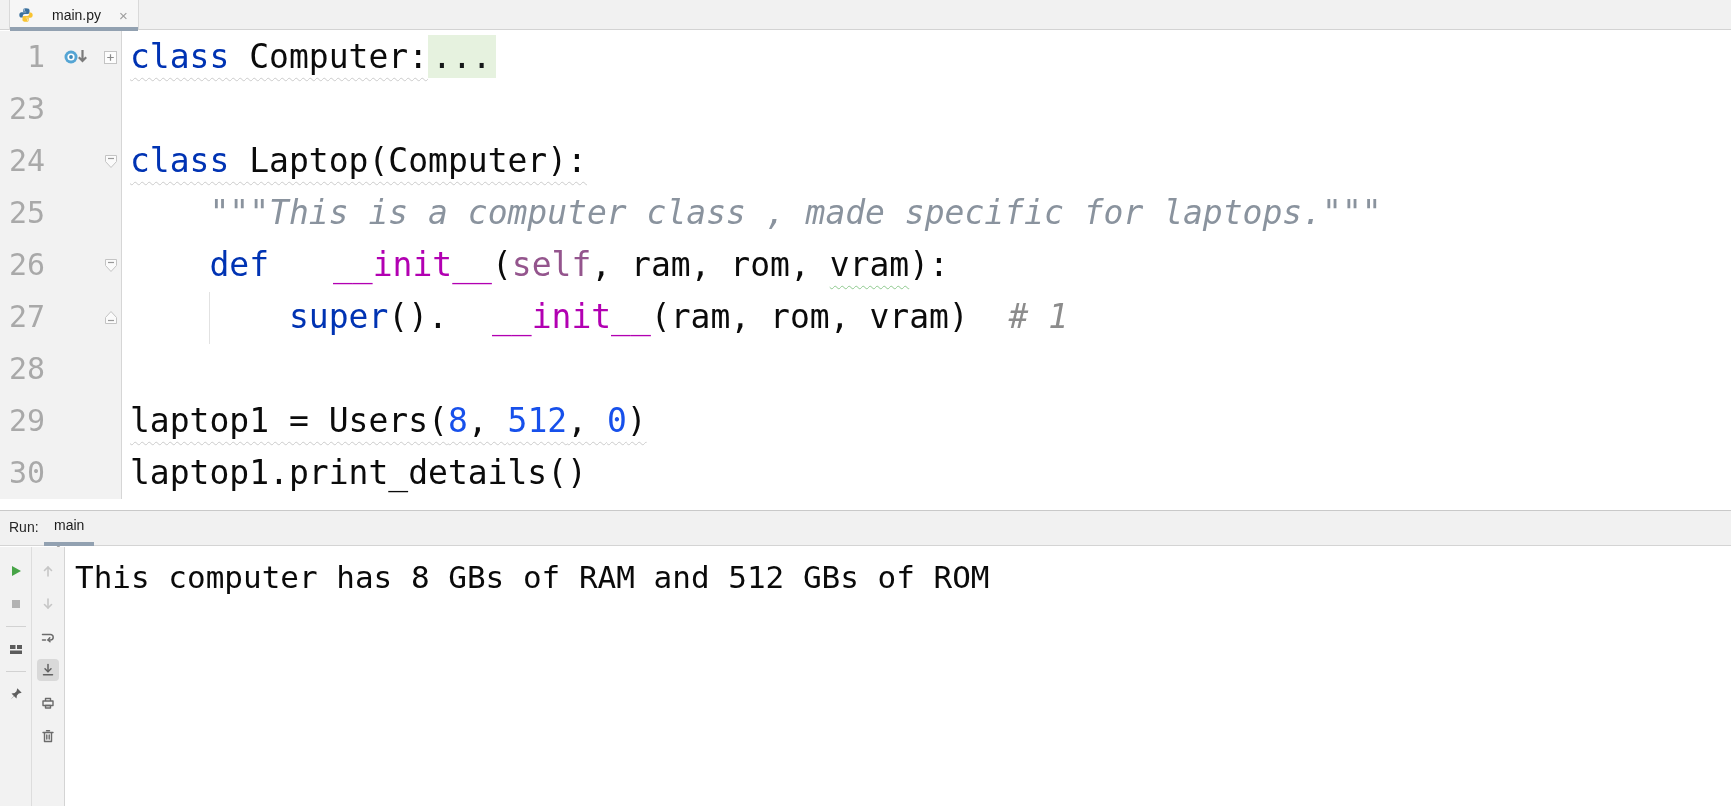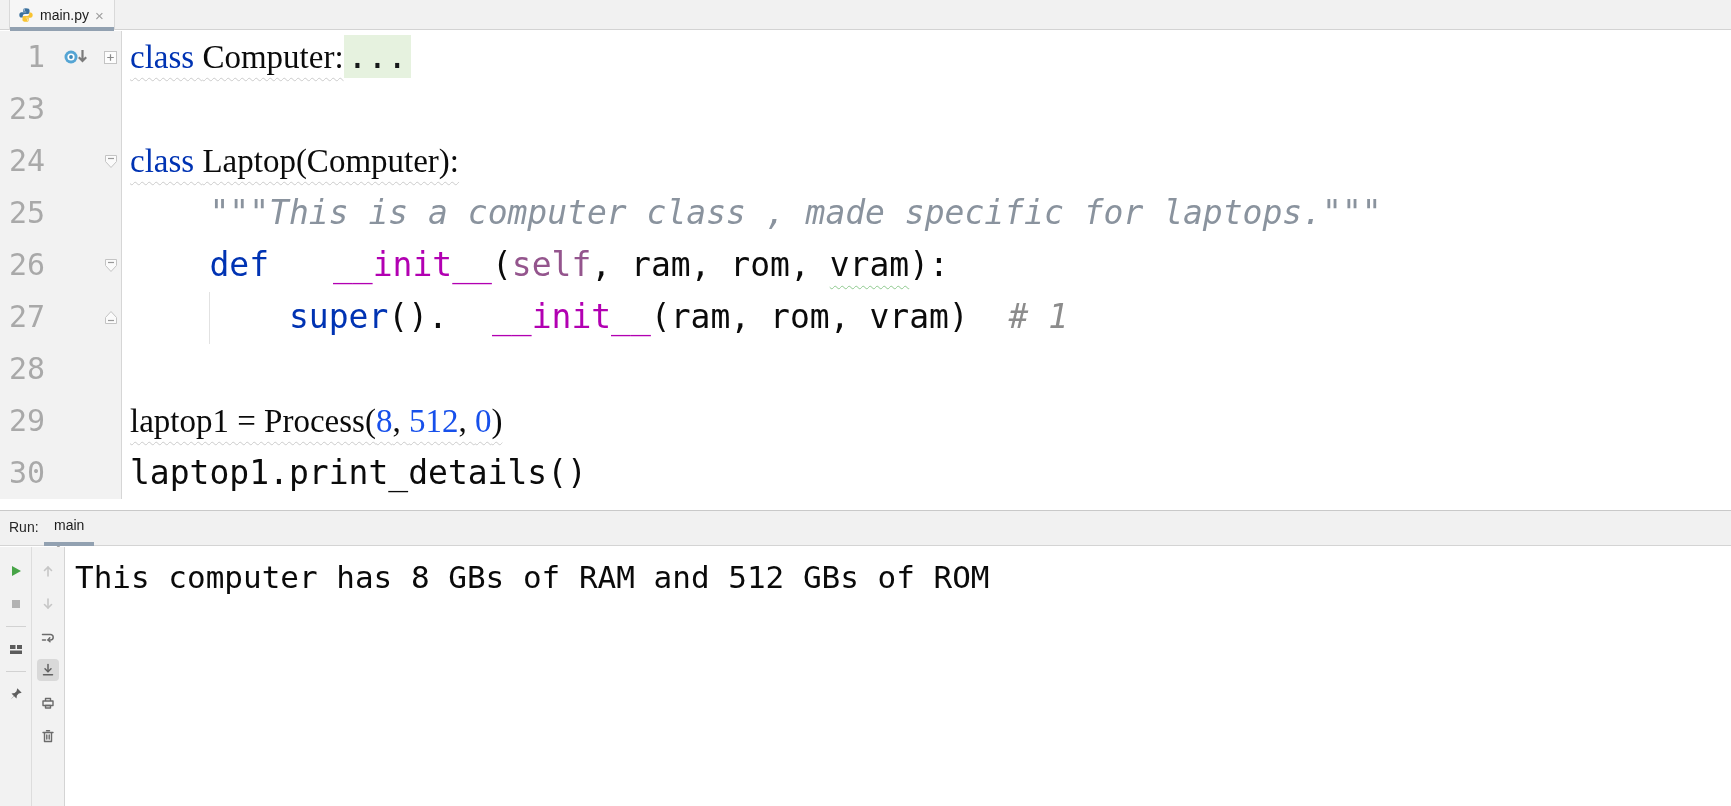--- a/index.html
+++ b/index.html
@@ -3,21 +3,21 @@
 <meta charset="utf-8">
 <style>
   * { margin:0; padding:0; box-sizing:border-box; }
   html,body { width:1731px; height:806px; overflow:hidden; background:#fff;
               font-family:"Liberation Sans", sans-serif; }
 
   
   .tabbar { position:absolute; left:0; top:0; width:1731px; height:30px;
             background:#F1F1F1; border-bottom:1px solid #D3D3D3; }
   .etab { position:absolute; left:9px; top:0; height:30px; padding:0 10px 0 8px;
-          display:flex; align-items:center; gap:6px; background:#F6F6F6;
+          display:flex; align-items:center; gap:18px; background:#F6F6F6;
           border-left:1px solid #D9D9D9; border-right:1px solid #D9D9D9; cursor:pointer;}
   .etab .underline { position:absolute; left:0; right:0; bottom:-1px; height:4px; background:#92A1B1; }
   .tab-label { font-size:14px; color:#1c1c1c; }
   .tab-close { font-size:15px; color:#9E9E9E; line-height:1; cursor:pointer; }
 
   
   .editor { position:absolute; left:0; top:31px; width:1731px; height:479px; background:#fff; }
   .code-row { position:relative; display:flex; height:52px; align-items:center; }
   .ln { width:53px; padding-right:8px; text-align:right; flex:none;
         font-family:"DejaVu Sans Mono", monospace; font-size:30px; color:#A9A9A9;
@@ -31,21 +31,21 @@
 
   .kw     { color:#0033B3; }
   .id     { color:#0B0B0B; }
   .magic  { color:#B200B2;margin-left:44px; }
   .self   { color:#94558D; }
   .num    { color:#1750EB; }
   .cm     { color:#8C8C8C; font-style:italic; }
   .doc    { color:#8A939E; font-style:italic; }
   .folded { background:#E6F2DF; color:#16181a; padding:2px 4px; }
   .u-gray  { text-decoration-line:underline; text-decoration-style:wavy;
-             text-decoration-color:#CBCBCB; text-decoration-thickness:1px; text-underline-offset:9px;font-family:Liberation Serif, serif; }
+             text-decoration-color:#CBCBCB; text-decoration-thickness:1px; text-underline-offset:9px; }
   .u-green { text-decoration-line:underline; text-decoration-style:wavy;
              text-decoration-color:#8FC98F; text-decoration-thickness:1px; text-underline-offset:9px;text-align:right; }
 
   .indent-guide { position:absolute; left:209px; top:261px; width:1px; height:52px; background:#E2E2E2; }
   .bulb { position:absolute; left:133px; top:481px; width:15px; height:15px; cursor:pointer;}
   .bulb .globe { width:13px; height:13px; border-radius:50%; background:#F2A53C; }
   .bulb .base  { width:7px; height:4px; margin:0 auto; border-top:1.5px solid #B9B9B9;
                  border-bottom:1.5px solid #B9B9B9; }
 
   
@@ -159,21 +159,21 @@
       <div class="code-row">
         <span class="ln">28</span>
         <span class="gslot"></span>
         <span class="fslot"></span>
         <span class="code-text"></span>
       </div>
       <div class="code-row">
         <span class="ln">29</span>
         <span class="gslot"></span>
         <span class="fslot"></span>
-        <span class="code-text"><span class="id u-gray">laptop1 = Process(</span><span class="num u-gray">8</span><span class="id u-gray">, </span><span class="num u-gray">512</span><span class="id u-gray">, </span><span class="num u-gray">0</span><span class="id u-gray">)</span></span>
+        <span class="code-text"><span class="id u-gray">laptop1 = Users(</span><span class="num u-gray">8</span><span class="id u-gray">, </span><span class="num u-gray">512</span><span class="id u-gray">, </span><span class="num u-gray">0</span><span class="id u-gray">)</span></span>
       </div>
       <div class="code-row">
         <span class="ln">30</span>
         <span class="gslot"></span>
         <span class="fslot"></span>
         <span class="code-text"><span class="id">laptop1.print_details()</span></span>
       </div>
     </div>
   <div class="indent-guide"></div>
   <div class="bulb">

